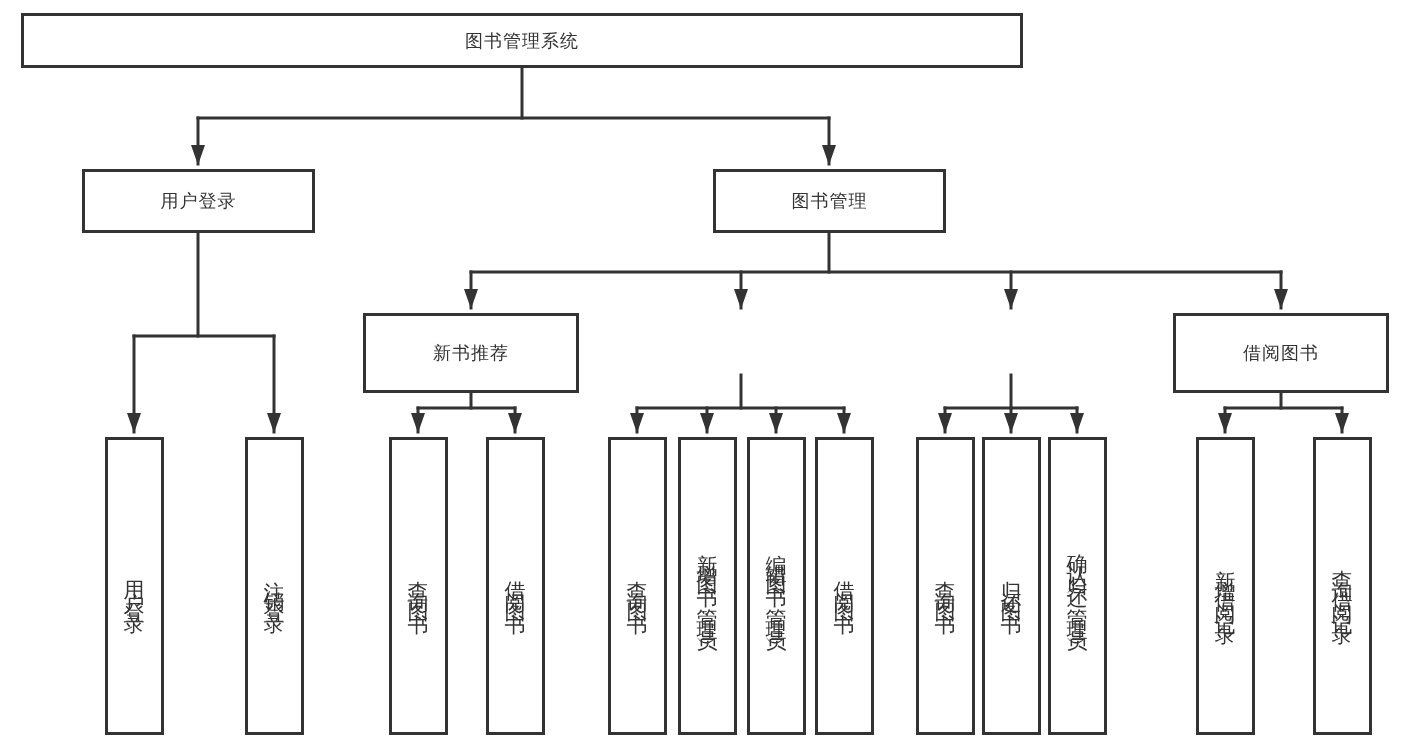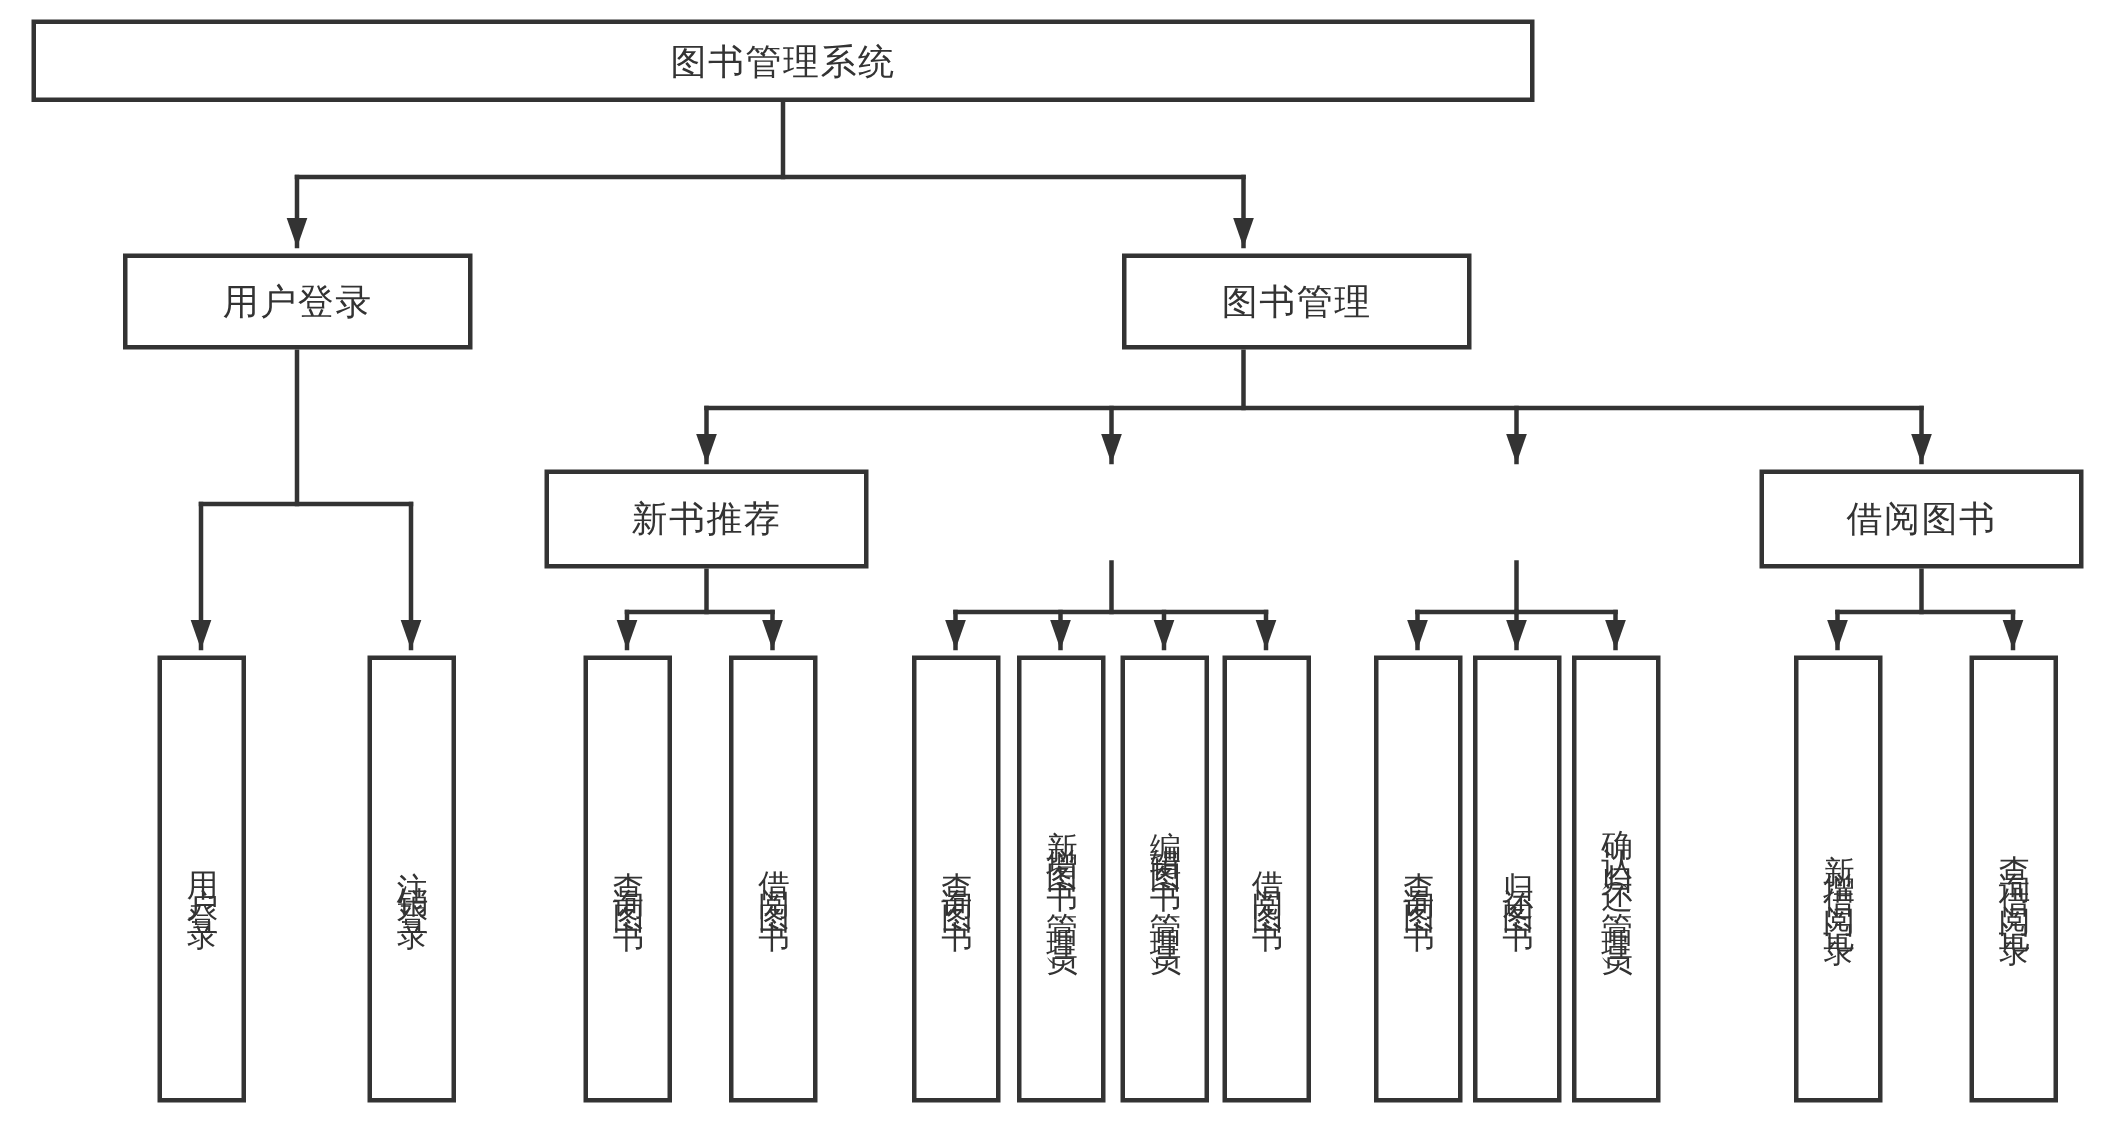--- a/index.html
+++ b/index.html
@@ -16,27 +16,27 @@
     position: absolute;
     box-sizing: border-box;
     border: 3px solid #333333;
     background: #ffffff;
     display: flex;
     align-items: center;
     justify-content: center;
     color: #333333;
   }
   .node .h-label {
-    font-size: 24px;
+    font-size: 18px;
     letter-spacing: 1px;
     white-space: nowrap;
   }
   .root  { left: 21px;  top: 13px;  width: 1002px; height: 55px; }
   .lvl2  { top: 169px; width: 233px; height: 64px; }
-  .lvl3  { top: 313px; width: 216px; height: 66px; }
+  .lvl3  { top: 313px; width: 216px; height: 80px; }
   .leaf  { top: 437px; width: 59px;  height: 298px; }
   .leaf .v-label {
     writing-mode: vertical-rl;
     text-orientation: mixed;
     font-size: 21px;
     letter-spacing: 11px;
     line-height: 1;
     color: #333333;
   }
   .watermark {
@@ -118,21 +118,21 @@
     </g>
   </svg>
 
   <div class="node root">
     <span class="h-label">图书管理系统</span>
   </div>
 
   <div class="node lvl2" style="left:82px;">
     <span class="h-label">用户登录</span>
   </div>
-  <div class="node lvl2" style="left:713px;margin-left:35px;">
+  <div class="node lvl2" style="left:713px;">
     <span class="h-label">图书管理</span>
   </div>
 
   <div class="node lvl3" style="left:363px;">
     <span class="h-label">新书推荐</span>
   </div>
   <div class="node lvl3" style="left:1173px;">
     <span class="h-label">借阅图书</span>
   </div>
 

